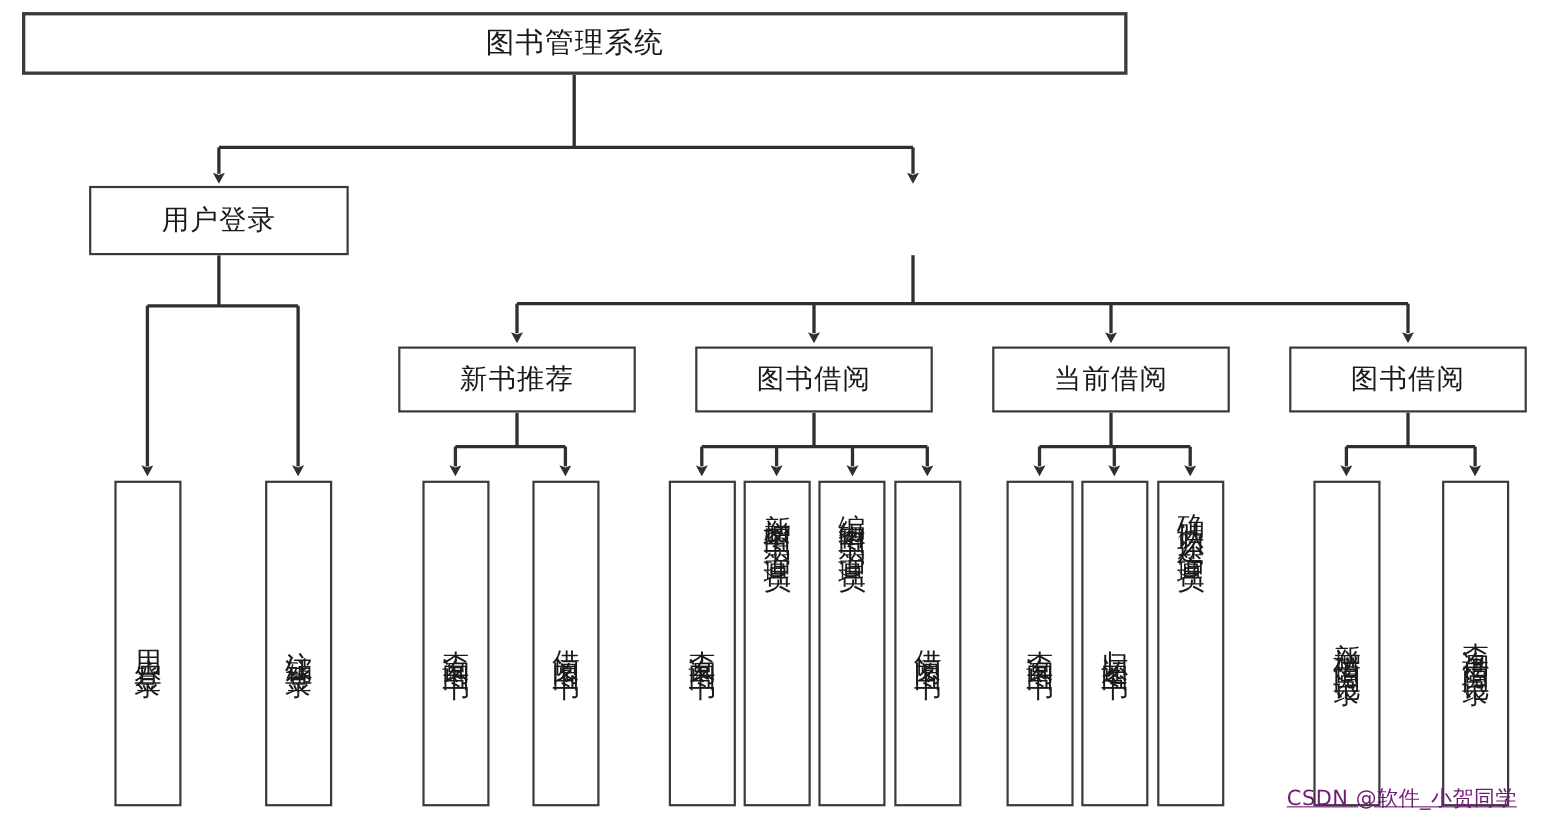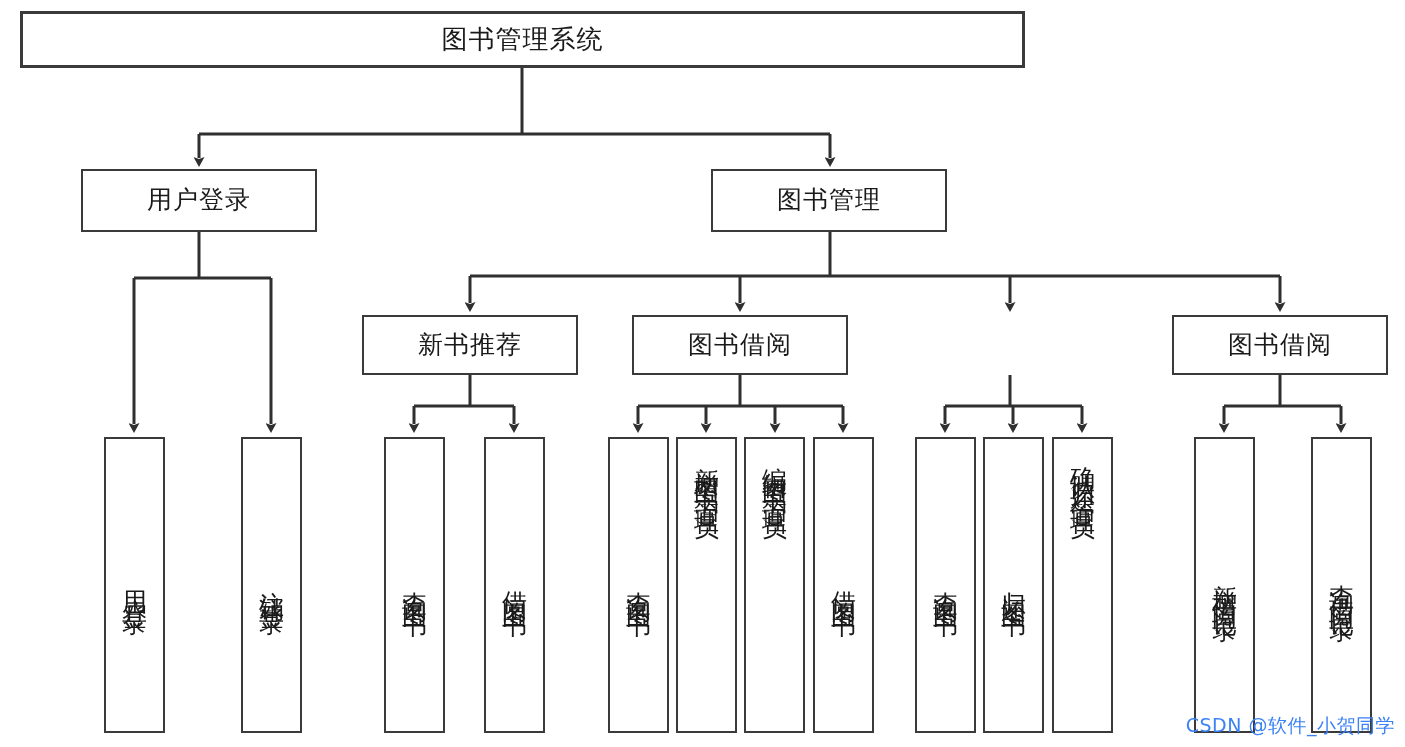--- a/index.html
+++ b/index.html
@@ -69,27 +69,28 @@
     align-items: flex-start;
     justify-content: center;
     padding-top: 8px;
   }
   .leaf.mid {
     align-items: center;
     padding-top: 0;
   }
   #watermark {
     position: absolute;
-    right: 10px;
+    right: 26px;
     bottom: 8px;
     font-size: 19px;
-    color: #3b82f6;
+    color: #701a75;
     letter-spacing: 0.5px;
     z-index: 5;
     white-space: nowrap;
+    text-decoration: underline;
   }
 </style>
 </head>
 <body>
 
 <div id="canvas">
 
   <svg id="edges" viewBox="0 0 1405 747" width="1405" height="747">
     <defs>
       <marker id="arrow" markerWidth="10" markerHeight="11" refX="1" refY="5.5" orient="auto" markerUnits="userSpaceOnUse">
@@ -140,30 +141,30 @@
     </g>
   </svg>
 
   <div class="node root" style="left:20px; top:11px; width:1005px; height:57px;">
     <span class="node-label h-label">图书管理系统</span>
   </div>
 
   <div class="node" style="left:81px; top:169px; width:236px; height:63px;">
     <span class="node-label h-label">用户登录</span>
   </div>
-  <div class="node" style="left:711px; top:169px; width:236px; height:63px;">
-    <span class="node-label h-label">图书管理</span>
-  </div>
 
   <div class="node" style="left:632px; top:315px; width:216px; height:60px;">
     <span class="node-label h-label">图书借阅</span>
   </div>
   <div class="node" style="left:362px; top:315px; width:216px; height:60px;">
     <span class="node-label h-label">新书推荐</span>
   </div>
+  <div class="node" style="left:902px; top:315px; width:216px; height:60px;">
+    <span class="node-label h-label">当前借阅</span>
+  </div>
   <div class="node" style="left:1172px; top:315px; width:216px; height:60px;">
     <span class="node-label h-label">图书借阅</span>
   </div>
 
   <div class="node leaf mid" style="left:104px; top:437px; width:61px; height:296px;">
     <span class="node-label">用户登录</span>
   </div>
   <div class="node leaf mid" style="left:241px; top:437px; width:61px; height:296px;">
     <span class="node-label">注销登录</span>
   </div>

